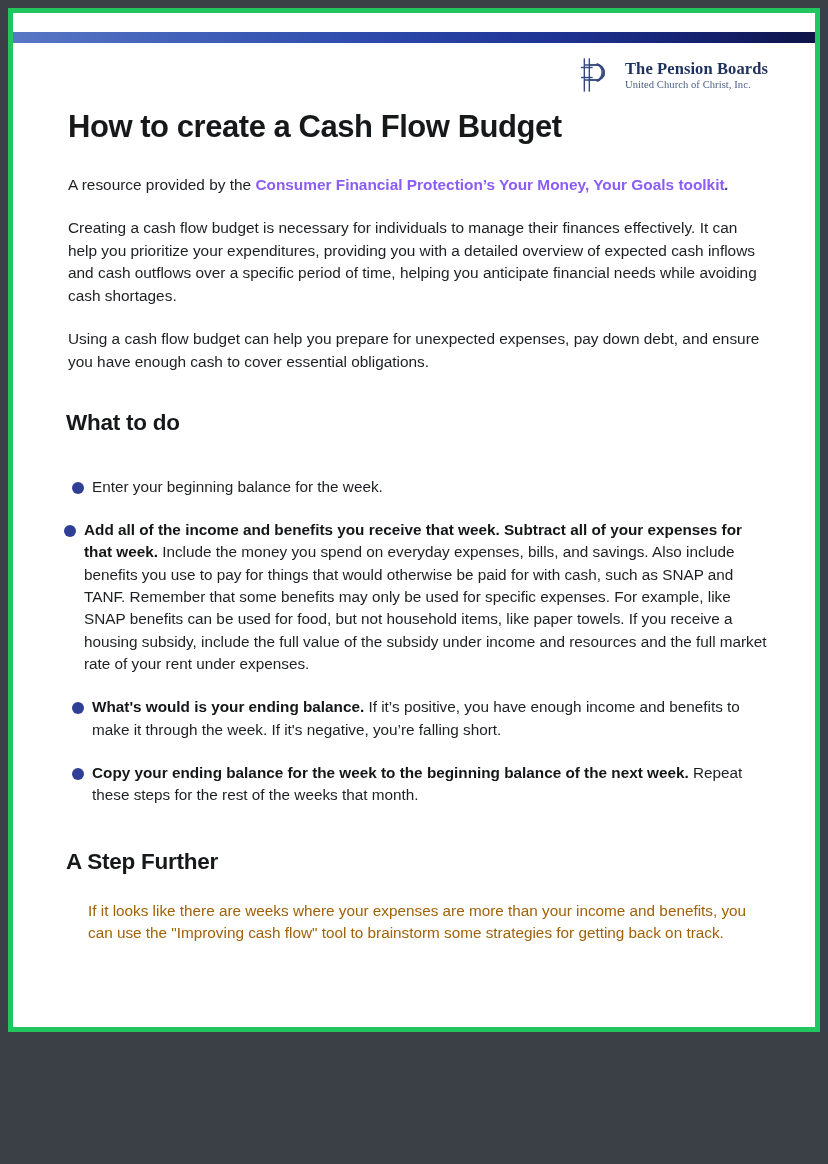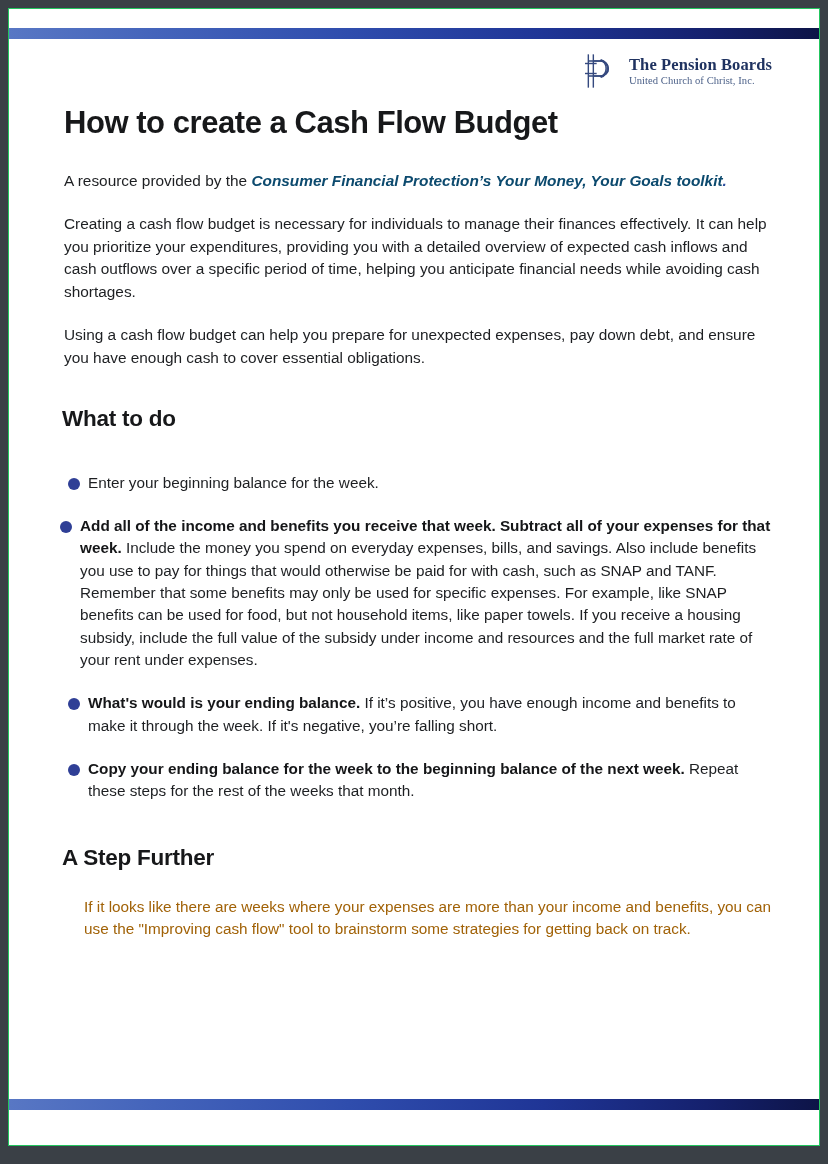--- a/index.html
+++ b/index.html
@@ -21,24 +21,24 @@
     width: 828px;
     height: 1164px;
     box-sizing: border-box;
     background: #3a4046;
     padding: 8px 8px 18px 8px;
   }
 
   .page {
     position: relative;
     width: 812px;
-    height: 1138px;
+    height: 1024px;
     box-sizing: border-box;
     background: #ffffff;
-    border: 1px solid #22c55e;
+    border: 5px solid #22c55e;
     overflow: hidden;
   }
 
   
   .rule {
     position: absolute;
     left: 0;
     width: 100%;
     height: 11px;
     background: linear-gradient(to right, #5877c4 0%, #4464bb 18%, #2f4dad 42%, #1f3596 66%, #15216e 86%, #0d1447 100%);
@@ -101,22 +101,21 @@
     line-height: 1.1;
   }
 
   .byline {
     margin: 31px 0 0 8px;
     font-size: 15.4px;
     color: #1d1f22;
     line-height: 1.35;
   }
   .byline .link {
-    color: #0c4a6e;
-    font-style: italic;
+    color: #8b5cf6;
     font-weight: bold;
     text-decoration: none;
   }
   .byline .link-dot {
     color: #2c4d9e;
     font-style: italic;
     font-weight: bold;
   }
 
   .para {

